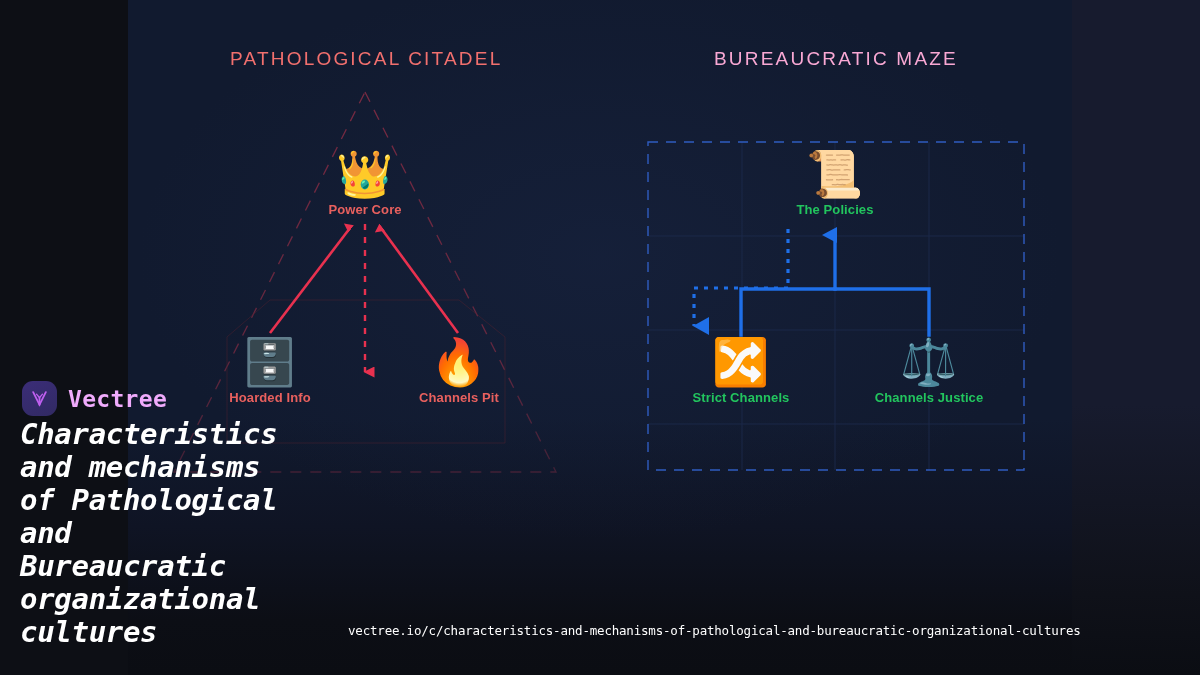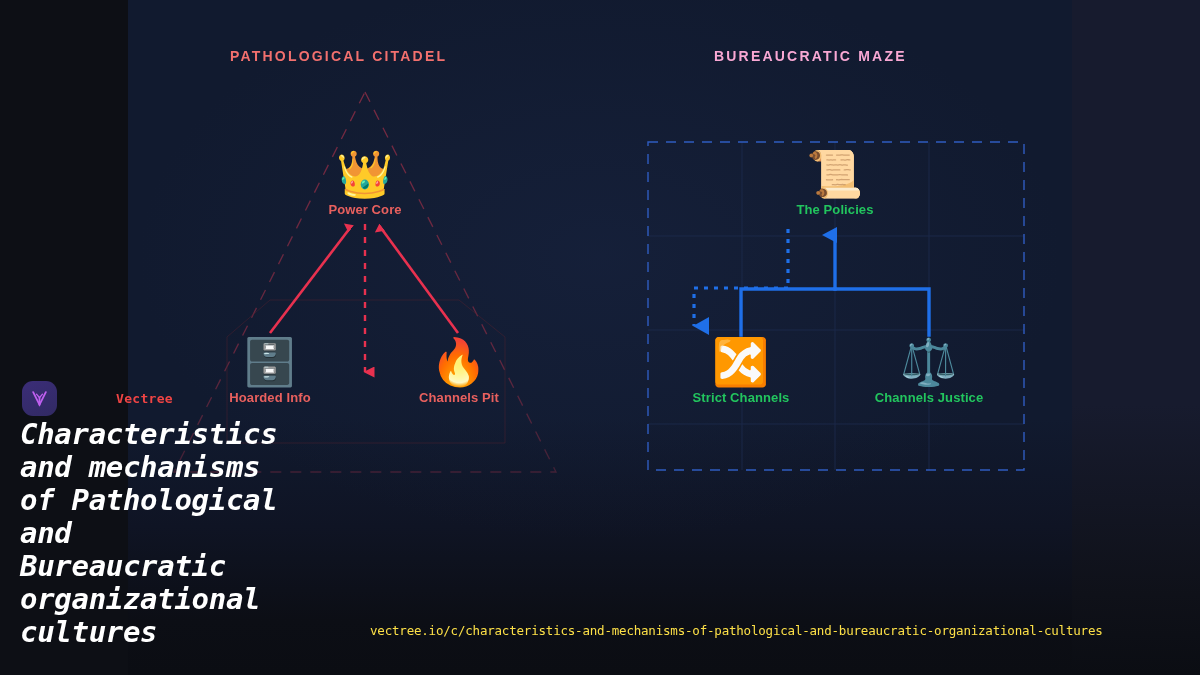--- a/index.html
+++ b/index.html
@@ -21,21 +21,21 @@
     background:linear-gradient(180deg,#171b2e 0%, #171b2e 60%, #0f1119 88%, #0b0d13 100%);
   }
   .panel-vignette {
     position:absolute; left:128px; top:0; width:944px; height:675px;
     background:radial-gradient(ellipse 70% 60% at 50% 38%, rgba(30,44,80,.30), rgba(0,0,0,0) 70%);
     pointer-events:none;
   }
 
   
   .col-title {
-    position:absolute; font-size:14px; font-weight:700; letter-spacing:2.2px;
+    position:absolute; font-size:19px; font-weight:400; letter-spacing:2.2px;
     white-space:nowrap; 
   }
   #title-left  { left:230px; top:48px; color:#f2706e; }
   #title-right { left:714px; top:48px; color:#f9a8d4; }
 
   
   svg.layer { position:absolute; left:0; top:0; width:1200px; height:675px; overflow:visible; }
 
   
   .node { position:absolute; width:140px; margin-left:-70px; text-align:center; }
@@ -52,36 +52,36 @@
 
   
   #brand { position:absolute; left:22px; top:381px; display:flex; align-items:center; gap:11px; }
   #brand-mark {
     width:35px; height:35px; border-radius:11px;
     background:linear-gradient(150deg,#3b2d78 0%,#312a63 100%);
     display:flex; align-items:center; justify-content:center;
   }
   #brand-name {
     font-family:"DejaVu Sans Mono", monospace;
-    font-size:13px; font-weight:700; color:#ef4444; letter-spacing:.3px;margin-left:48px;
+    font-size:23px; font-weight:700; color:#f0abfc; letter-spacing:.3px;
   }
 
   
   #headline {
     position:absolute; left:20px; top:418px; width:360px;
     font-family:"DejaVu Sans Mono", monospace;
     font-size:29px; line-height:33px; font-weight:700; color:#ffffff;
     letter-spacing:-.3px; white-space:pre-line;font-style:italic;
   }
 
   
   #url {
     position:absolute; left:348px; top:623px;
     font-family:"DejaVu Sans Mono", monospace;
-    font-size:12.5px; color:#fde047; letter-spacing:-.2px; white-space:nowrap;margin-left:22px;
+    font-size:12.5px; color:#ffffff; letter-spacing:-.2px; white-space:nowrap;
   }
 </style>
 </head>
 <body>
 
 <div id="root">
 
   <div class="panel"></div>
   <div class="panel-right-tint"></div>
   <div class="panel-vignette"></div>

